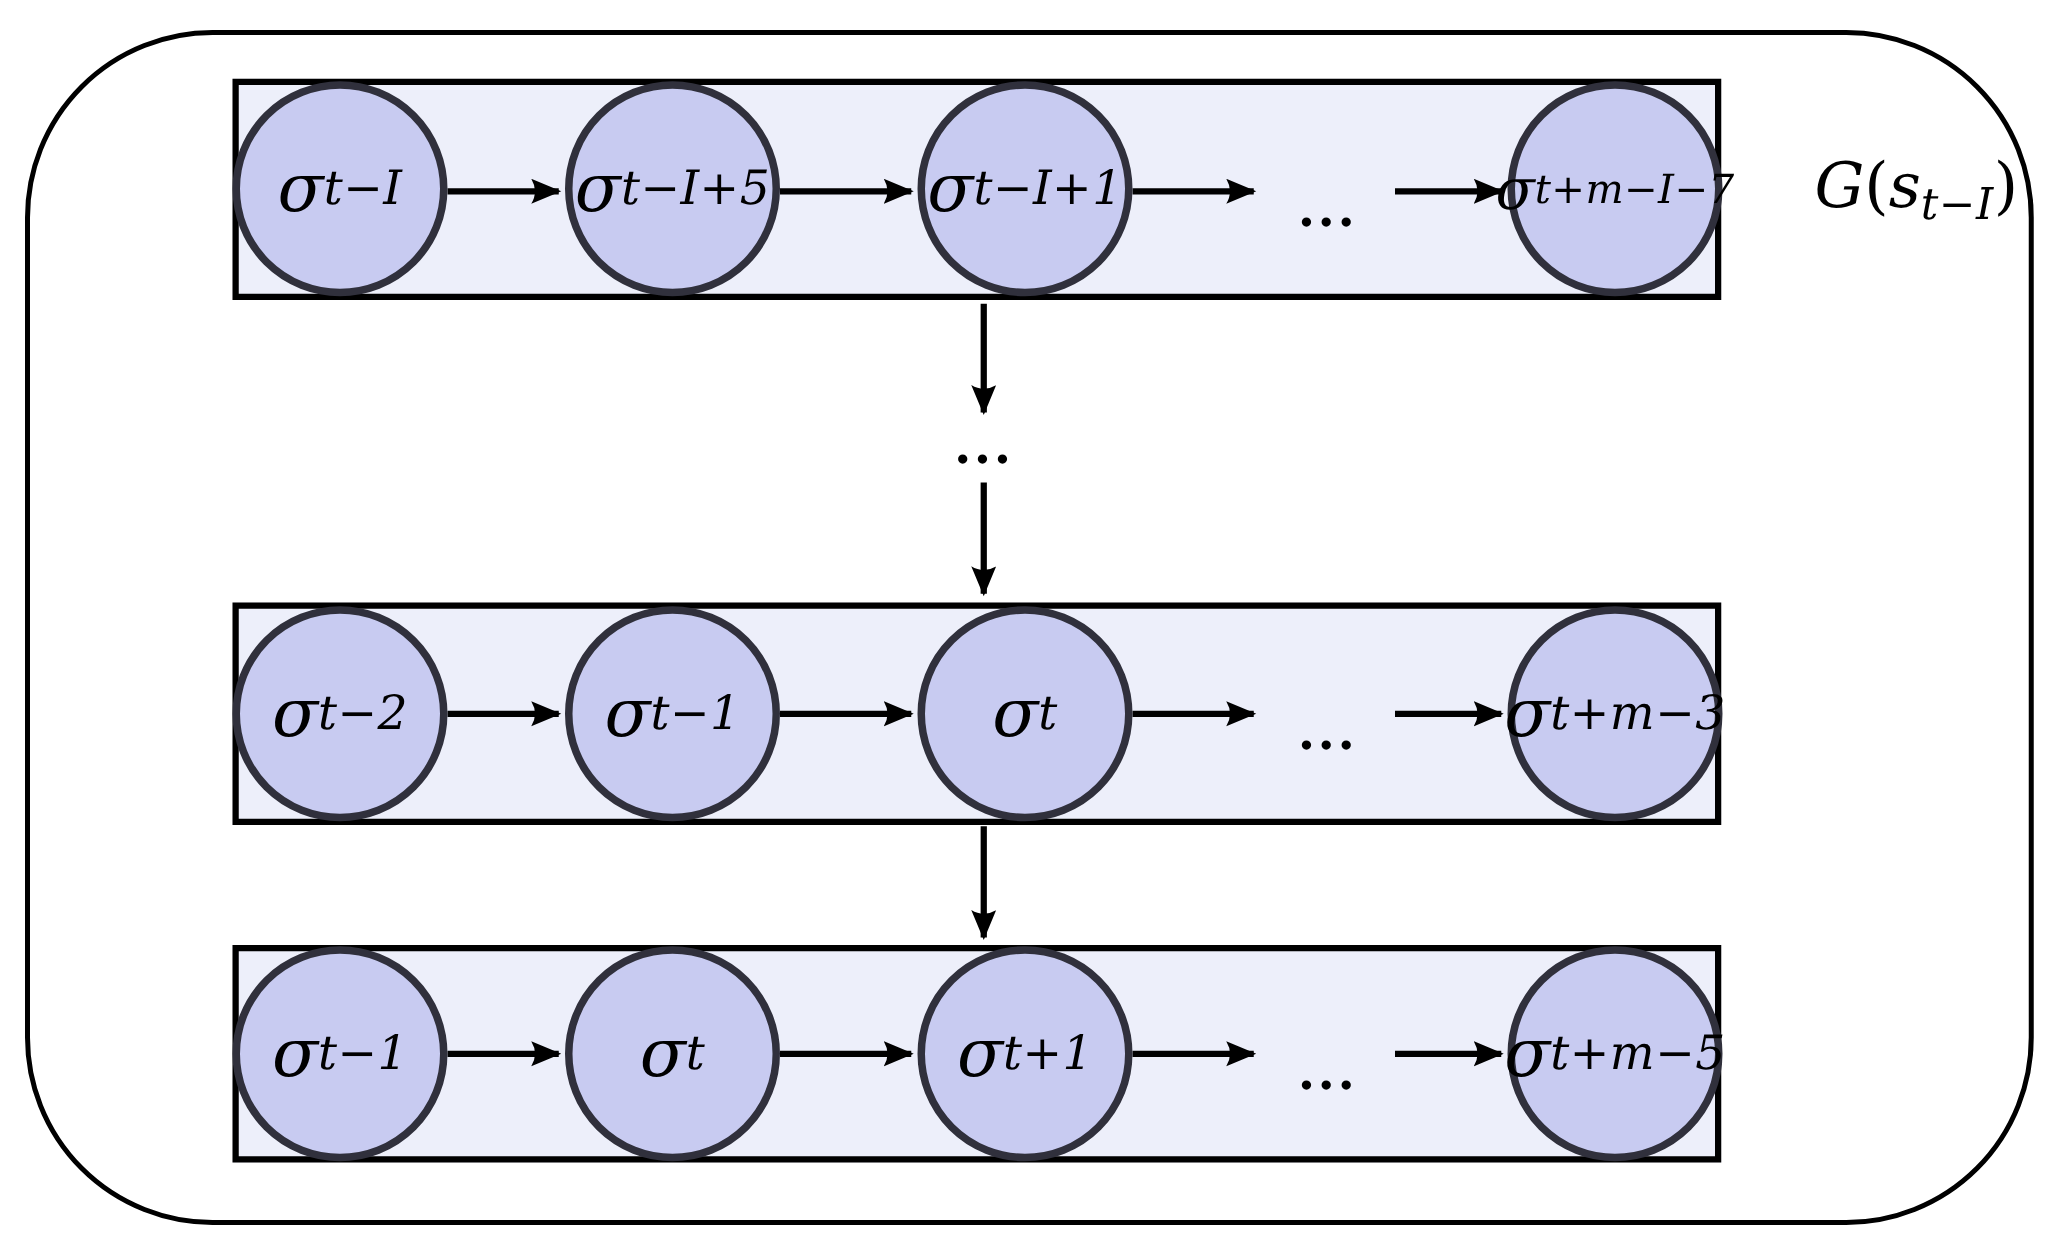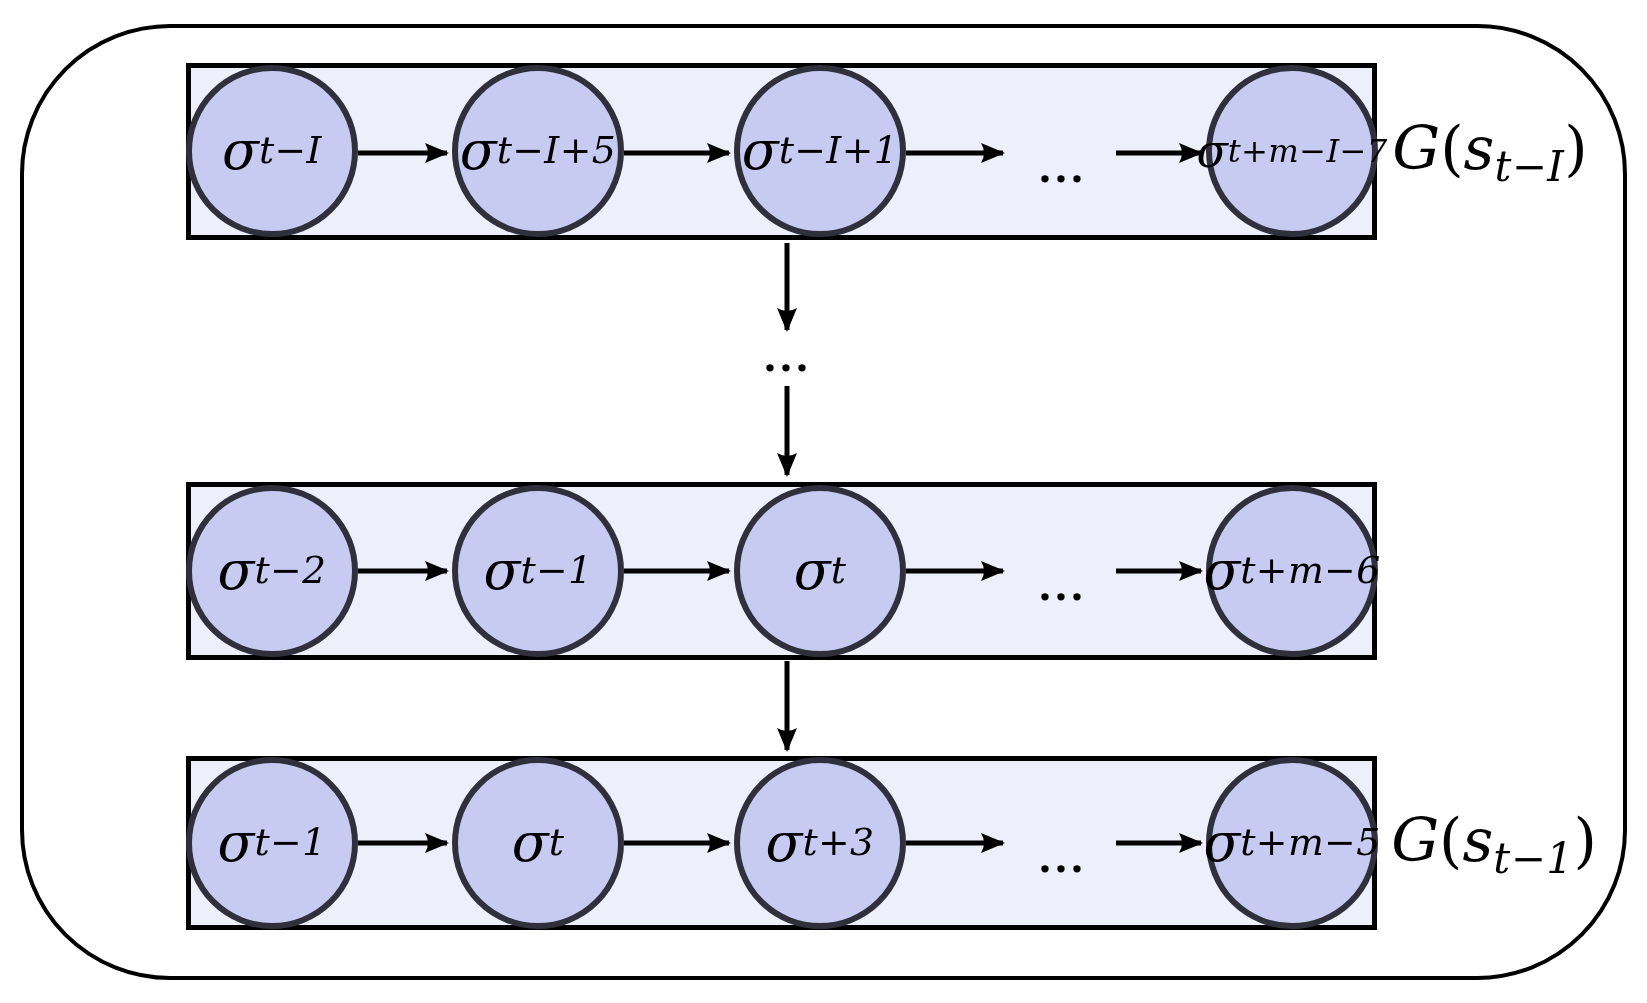--- a/index.html
+++ b/index.html
@@ -58,23 +58,24 @@
   .node .sub, .g-label .sub {
     font-size: 0.70em;
     vertical-align: -0.28em;
     letter-spacing: 0.01em;
   }
   .node.wide { font-size: 46px; }
 
   .g-label {
     position: absolute;
     transform: translate(-50%, -50%);
-    font-size: 60px;
+    font-size: 50px;
     line-height: 1;
     white-space: nowrap;
+    margin-left: 43px;
   }
   .g-label .it { font-style: italic; }
   .g-label .up { font-style: normal; }
 
   .dots {
     position: absolute;
     transform: translate(-50%, -50%);
     font-size: 40px;
     font-weight: bold;
     letter-spacing: 2px;
@@ -145,44 +146,41 @@
   <div class="node" style="left:452px; top:485px;">
     <span>σ</span>
       <span class="sub">t−1</span>
   </div>
   <div class="node" style="left:734px; top:485px;">
     <span>σ</span>
       <span class="sub">t</span>
   </div>
   <div class="node" style="left:1206px; top:485px;">
     <span>σ</span>
-      <span class="sub">t+m−6</span>
+      <span class="sub">t+m−3</span>
   </div>
   <div class="dots" style="left:1062px; top:586px;">...</div>
 
   <div class="node" style="left:186px; top:757px;">
     <span>σ</span>
       <span class="sub">t−1</span>
   </div>
   <div class="node" style="left:452px; top:757px;">
     <span>σ</span>
       <span class="sub">t</span>
   </div>
   <div class="node" style="left:734px; top:757px;">
     <span>σ</span>
-      <span class="sub">t+3</span>
+      <span class="sub">t+1</span>
   </div>
   <div class="node" style="left:1206px; top:757px;">
     <span>σ</span>
       <span class="sub">t+m−5</span>
   </div>
   <div class="dots" style="left:1062px; top:858px;">...</div>
 
   <div class="dots" style="left:787px; top:357px;">...</div>
 
   <div class="g-label" style="left:1490px; top:153px;">
     <span class="it">G</span><span class="up">(</span><span class="it">s</span><span class="it sub">t−I</span><span class="up">)</span>
   </div>
-  <div class="g-label" style="left:1494px; top:845px;">
-    <span class="it">G</span><span class="up">(</span><span class="it">s</span><span class="it sub">t−1</span><span class="up">)</span>
-  </div>
 
 </div>
 
 </body></html>

